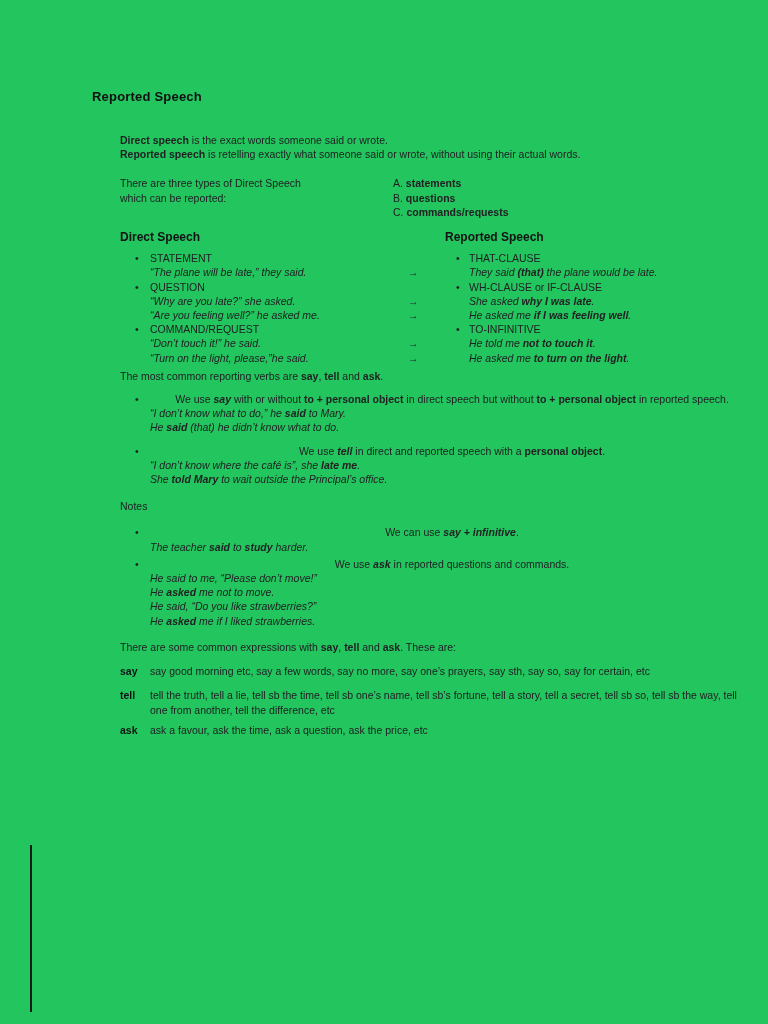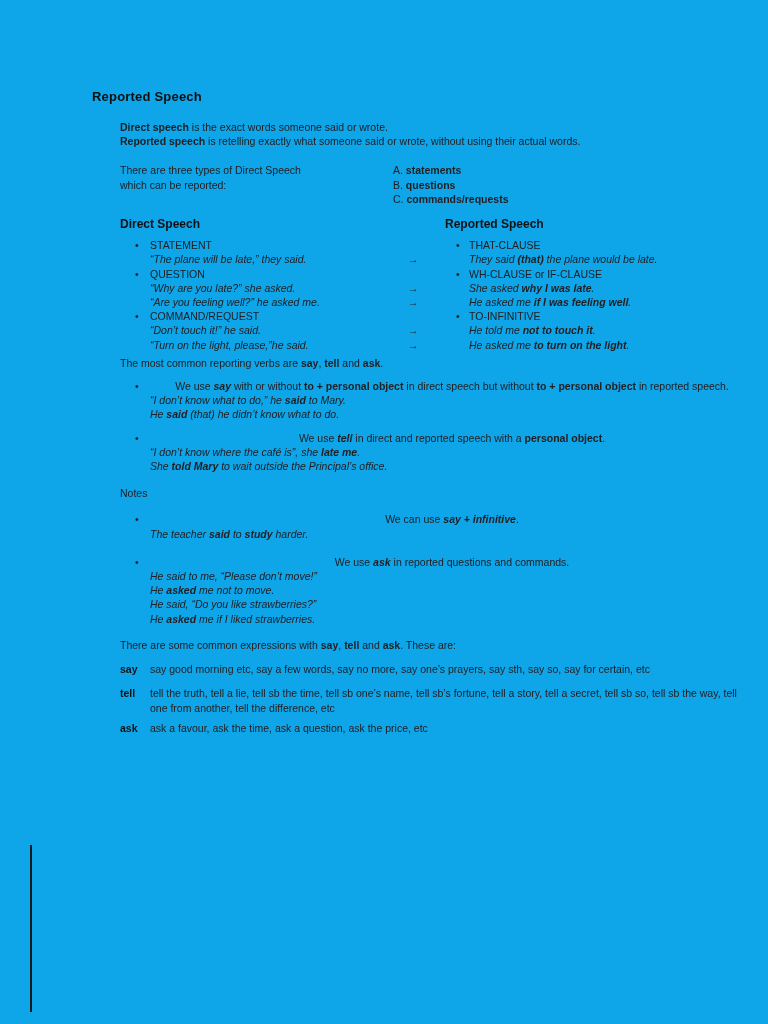--- a/index.html
+++ b/index.html
@@ -1,24 +1,24 @@
 <!DOCTYPE html>
 <html><head>
 <meta charset="utf-8">
 <style>
   html, body { margin: 0; padding: 0; }
   body { width: 768px; height: 1024px; background: #ffffff; }
   .page {
     position: relative; width: 768px; height: 1024px; overflow: hidden;
-    background: #0ea5e9;
+    background: #22c55e;
     font-family: "Liberation Sans", "DejaVu Sans", sans-serif;
     font-size: 10.5px; line-height: 14.2px; color: #212124;
   }
   .title { position: absolute; left: 92px; top: 90px; font-size: 13px; font-weight: 700; color: #101012; letter-spacing: .2px; }
-  .content { position: absolute; left: 120px; top: 120px; width: 634px; }
+  .content { position: absolute; left: 120px; top: 133px; width: 634px; }
   b { font-weight: 700; }
   .ex { font-style: italic; }
 
   .types { display: flex; margin-top: 15px; }
   .types-left { width: 273px; }
 
   .cmp { margin-top: 11px; }
   .cmp-headers { display: grid; grid-template-columns: 325px 1fr; margin-bottom: 7px; }
   .cmp-header { font-size: 12px; font-weight: 700; color: #121214; }
   .cmp-row { display: grid; grid-template-columns: 288px 37px 1fr; }
@@ -28,21 +28,21 @@
   .cmp-cell-right.bulleted::before { left: 11px; }
   .cmp-arrow { color: #2a2a2c; }
 
   .para { margin-top: 4px; }
   .bullet-block { margin-top: 9px; }
   .head-line { position: relative; padding-left: 30px; text-align: center; }
   .head-line::before { content: "\2022"; position: absolute; left: 15px; top: 0; }
   .ex-line { padding-left: 30px; }
   .notes-heading { margin-top: 13px; }
   .mt0 { margin-top: 12px; }
-  .mt14 { margin-top: 14px; }
+  .mt14 { margin-top: 3px; }
   .expr-lead { margin-top: 12px; }
   .expr-row { display: grid; grid-template-columns: 30px 1fr; margin-top: 10px; }
   .expr-row.tight { margin-top: 6px; }
   .expr-term { font-weight: 700; color: #121214; }
   .scan-line { position: absolute; left: 30px; top: 845px; width: 2px; height: 167px; background: #1a1a1a; }
 </style>
 </head>
 <body>
 
 <div class="page">

